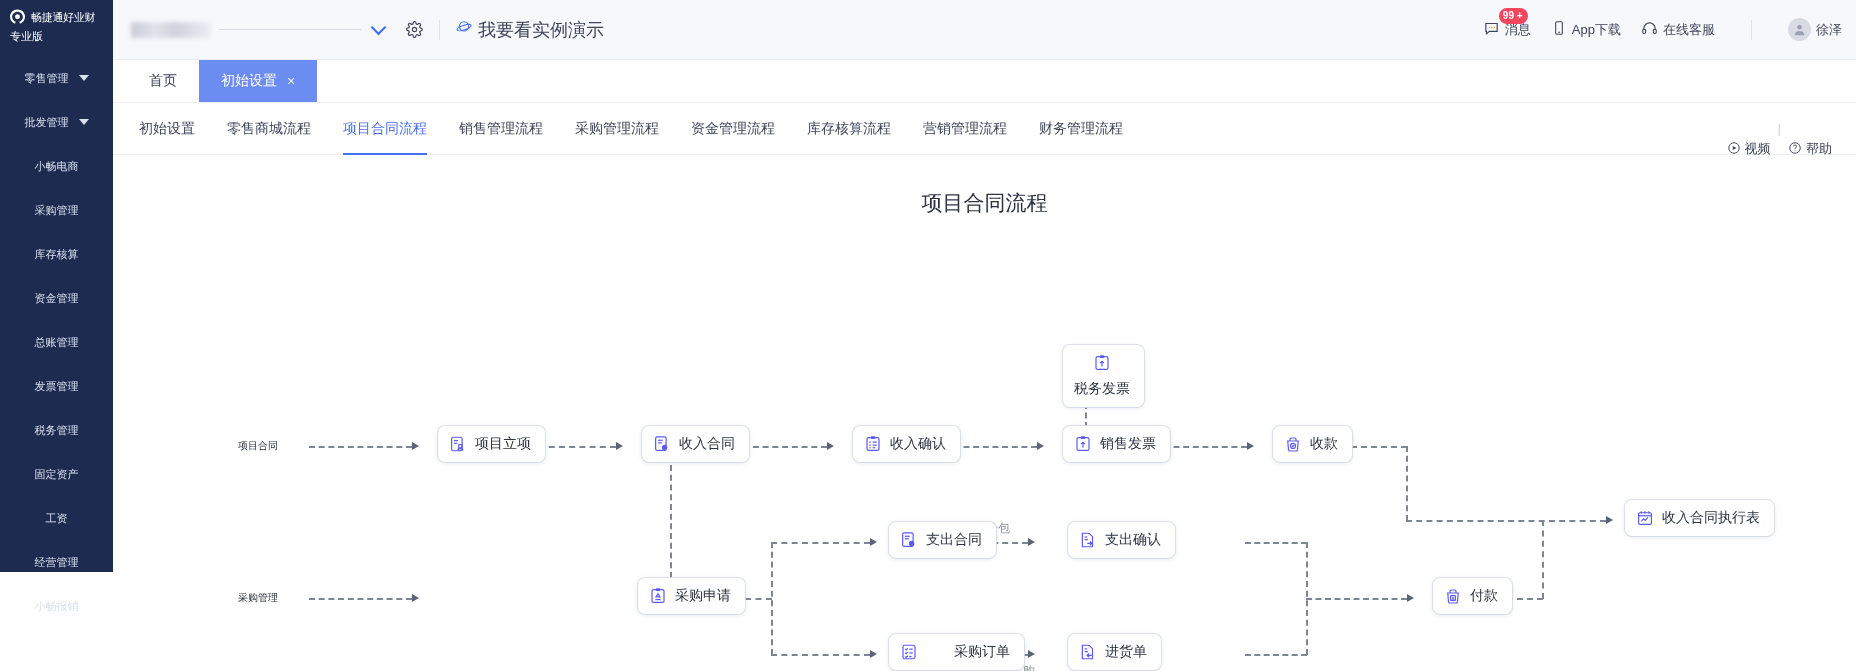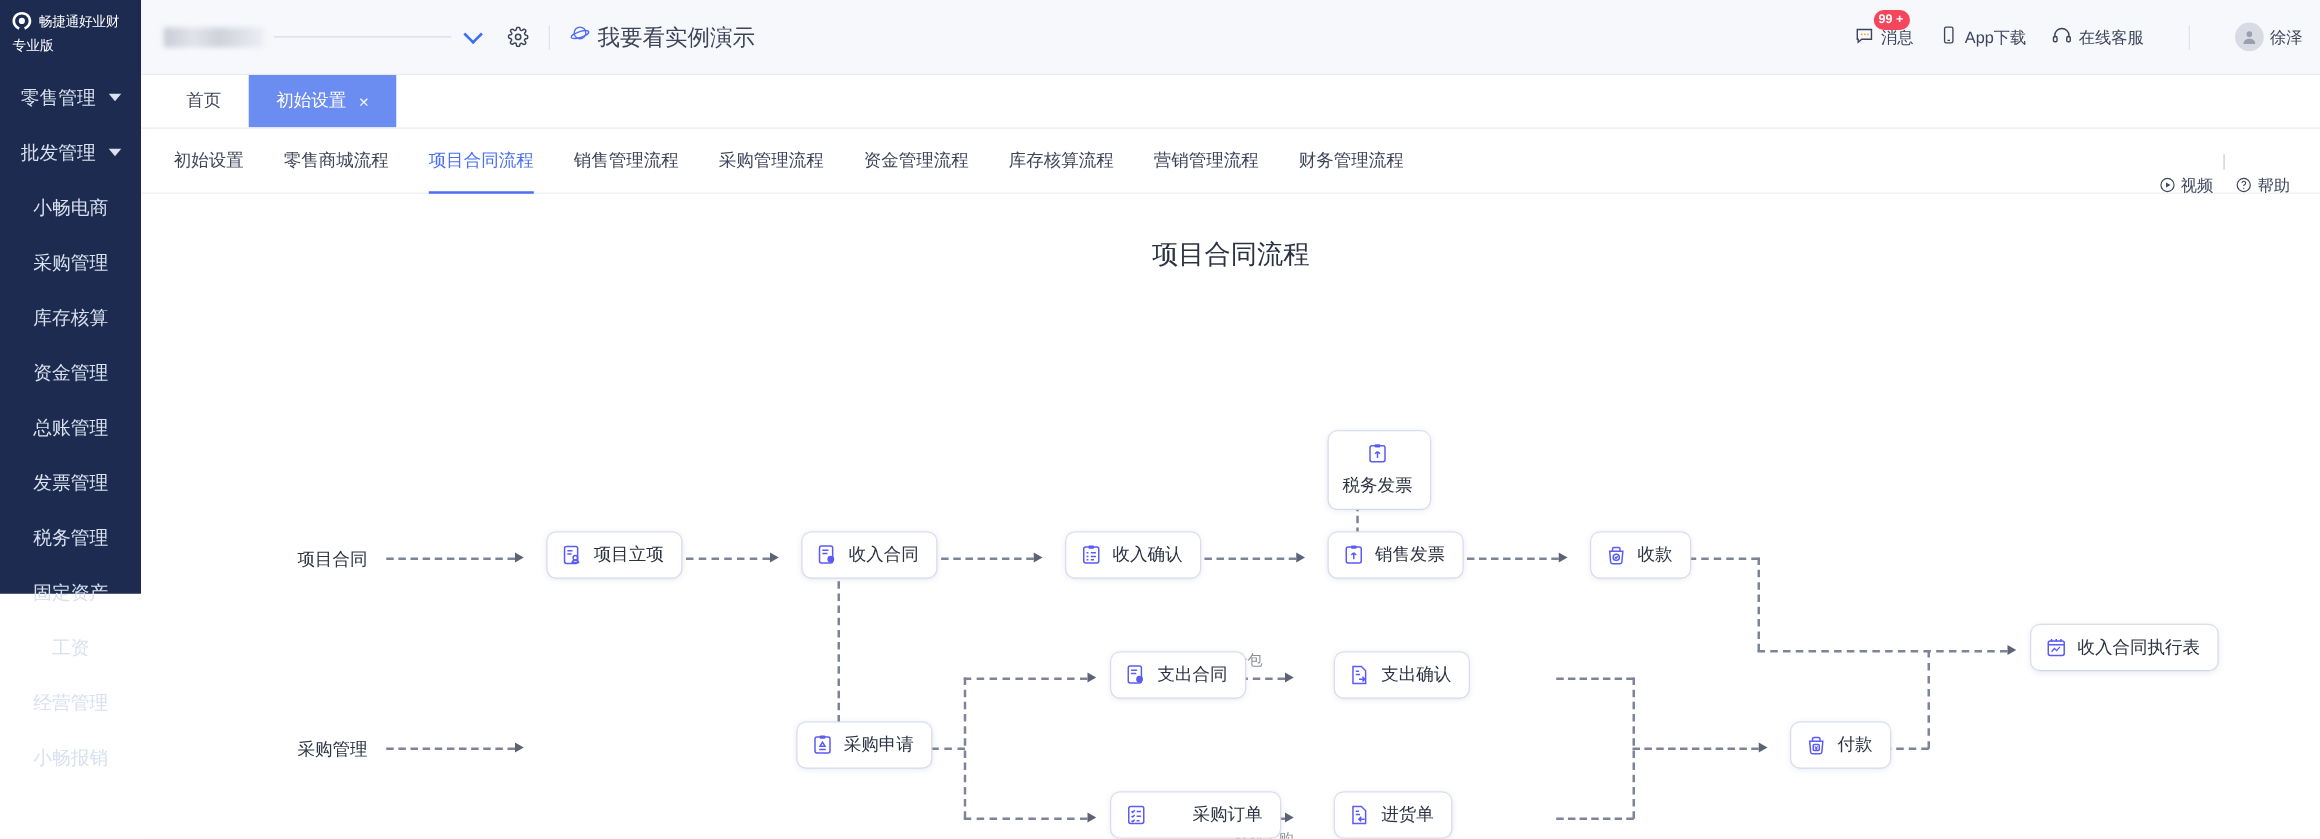--- a/index.html
+++ b/index.html
@@ -5,32 +5,32 @@
   * { box-sizing: border-box; margin: 0; padding: 0; }
   html, body {
     width: 1856px; height: 671px;
     font-family: "Liberation Sans", "DejaVu Sans", sans-serif;
     background: #ffffff; overflow: hidden;
   }
   .app { position: relative; width: 1856px; height: 671px; display: flex; }
 
   
   .sidebar {
-    width: 113px; height: 475px; background: #1d2b50;
+    width: 113px; height: 572px; background: #1d2b50;
     display: flex; flex-direction: column; flex: 0 0 113px;
   }
   .logo-box { height: 60px; padding: 8px 6px 4px 8px; position: relative; }
   .logo-row { display: flex; align-items: center; gap: 4px; }
   .logo-mark { width: 19px; height: 19px; flex: 0 0 19px; }
   .logo-text { color: #ffffff; font-size: 11px; letter-spacing: -0.3px; white-space: nowrap; }
   .logo-badge { color: #ffffff; font-size: 11px; margin-top: 2px; margin-left: 2px; }
   .nav { display: flex; flex-direction: column; padding-top: 8px; }
   .nav-item {
     height: 44px; display: flex; align-items: center; justify-content: center;
-    color: #d9e0ee; font-size: 15px; gap: 10px; cursor: pointer; white-space: nowrap; font-family: Liberation Mono, monospace;
+    color: #d9e0ee; font-size: 11px; gap: 10px; cursor: pointer; white-space: nowrap; font-family: Liberation Mono, monospace;
   }
   .caret { width: 0; height: 0; border-left: 5px solid transparent;
            border-right: 5px solid transparent; border-top: 6px solid #d9e0ee; }
 
   
   .main { flex: 1; display: flex; flex-direction: column; background: #f3f4f8; min-width: 0; }
 
   
   .topbar {
     height: 60px; background: #f7f8fc; display: flex; align-items: center;
@@ -79,21 +79,21 @@
                           height: 2px; background: #4a6ff0; }
   .subtabs-right { margin-left: auto; display: flex; align-items: center; gap: 7px;
                    color: #4e5companies; font-size: 13px; }
   .helplink { display: flex; align-items: center; gap: 4px; color: #3e4459; font-size: 13px; cursor: pointer; margin-top: 41px; }
   .sep { color: #ccd0da; }
 
   .diagram-title { text-align: center; font-size: 21px; color: #2c3242; padding: 34px 0 0 0; }
 
   
   .canvas { position: relative; flex: 1; min-height: 0; }
-  .row-label { position: absolute; font-size: 14px; color: #2c3242; white-space: nowrap; }
+  .row-label { position: absolute; font-size: 10px; color: #2c3242; white-space: nowrap; }
 
   .node {
     position: absolute; display: flex; align-items: center; gap: 8px;
     background: #ffffff; border-radius: 7px; padding: 9px 14px 9px 11px;
     box-shadow: 0 1px 5px rgba(90,100,160,.17), 0 0 0 1px rgba(225,228,240,.9);
     font-size: 14px; color: #2c3242; white-space: nowrap; cursor: pointer;
   }
   .node svg { flex: 0 0 18px; }
 
   .edge { position: absolute; }

